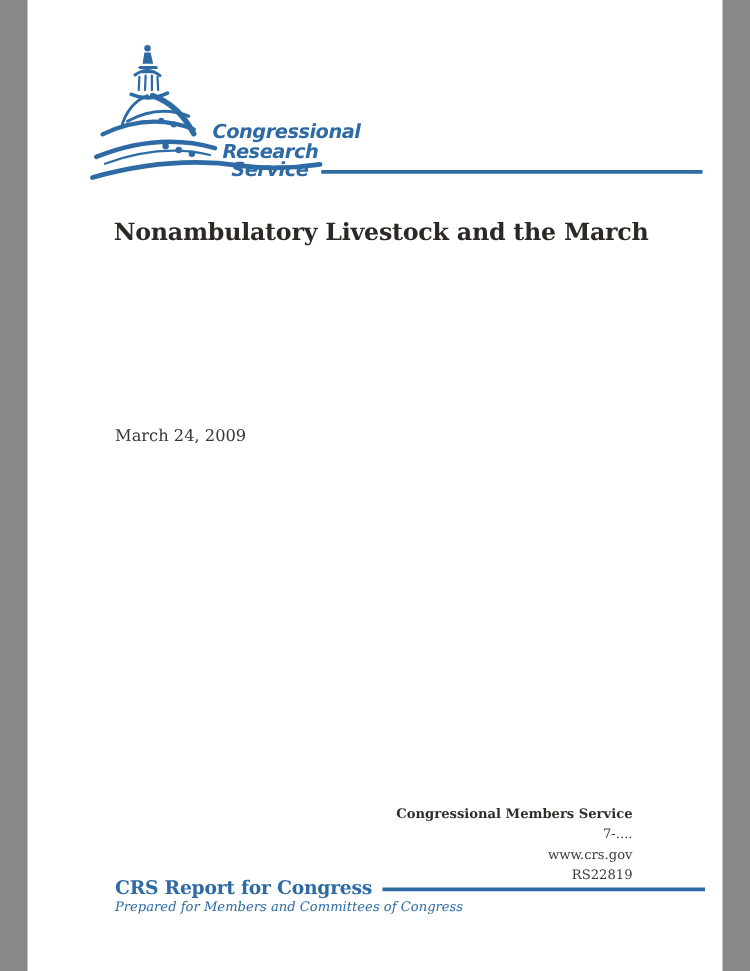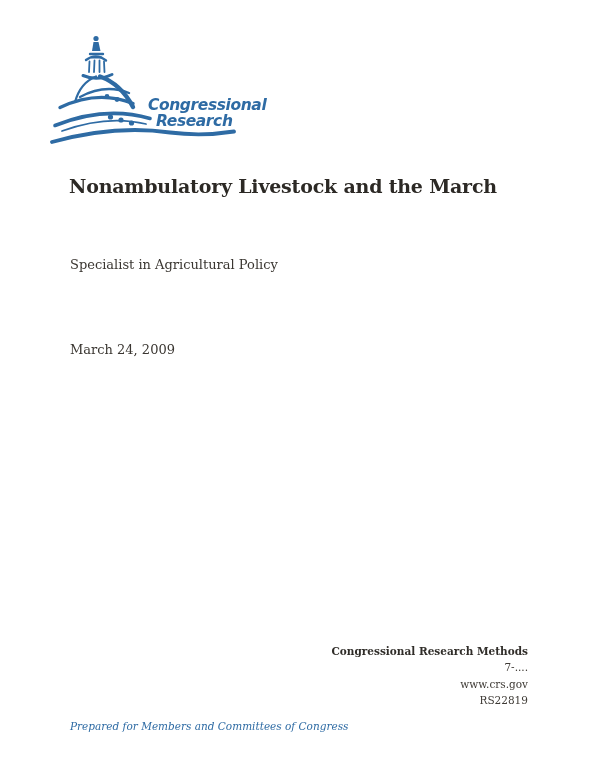--- a/index.html
+++ b/index.html
@@ -6,21 +6,21 @@
     --blue:#2e6ba4;
     --title:#2c2925;
     --body:#3a3631;
     --contact:#3e3a35;
     --bg:#ffffff;
   }
   html,body{margin:0;padding:0;}
   body{background:#888;}
   #page{
     position:relative;
-    width:600px;height:777px;
+    width:556px;height:777px;
     background:var(--bg);
     margin:0 auto;
     overflow:hidden;
     font-family:"DejaVu Serif", serif;
   }
   
   .logo-svg{position:absolute;left:50px;top:30px;}
   .wordmark{
     position:absolute;left:148px;top:98px;width:392px;
     color:var(--blue);
@@ -98,34 +98,41 @@
 
       <path d="M5,95.5 Q55,75.5 100,88.5" stroke-width="3.6"></path>
       <path d="M12,101 Q57,84.5 96,94" stroke-width="1.8"></path>
       <path d="M2,112 Q65,94.5 120,102.5 Q152,106.5 184,101.5" stroke-width="3.8"></path>
     </g>
   </svg>
 
   <div class="wordmark">
     <div>Congressional</div>
     <div class="wm-line2">Research</div>
+    <div class="wm-line3-row">
+      <span>Service</span>
+      <span class="header-rule"></span>
+    </div>
   </div>
 
   <h1 class="report-title">
     <span>Nonambulatory Livestock and the March</span>
   </h1>
 
   <div class="author-block">
-    <div class="author-role">Specialist in Agricultural Policy</div>
   </div>
 
   <div class="report-date">March 24, 2009</div>
 
   <div class="contact-block">
-    <div class="contact-org">Congressional Research Methods</div>
+    <div class="contact-org">Congressional Members Service</div>
     <div>7-....</div>
     <div>www.crs.gov</div>
     <div>RS22819</div>
   </div>
 
+  <div class="footer-row">
+    <span class="footer-banner">CRS Report for Congress</span>
+    <span class="footer-rule"></span>
+  </div>
   <div class="footer-tagline">Prepared for Members and Committees of Congress</div>
 
 </div>
 
 </body></html>

